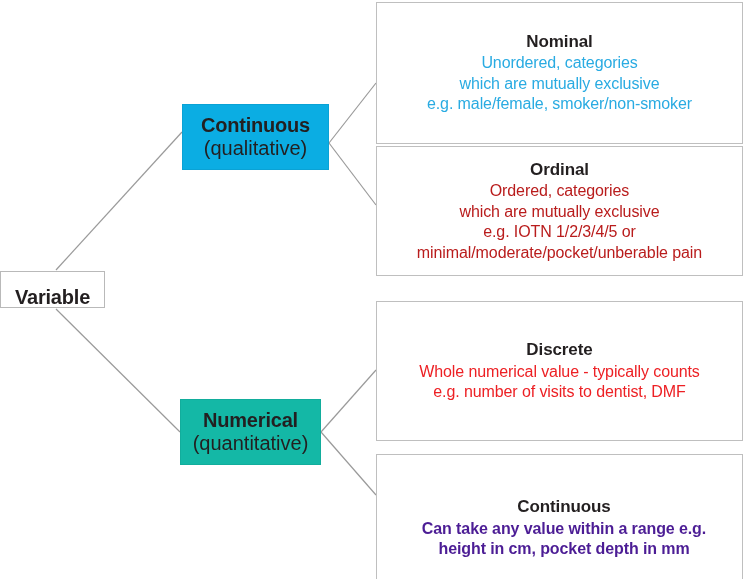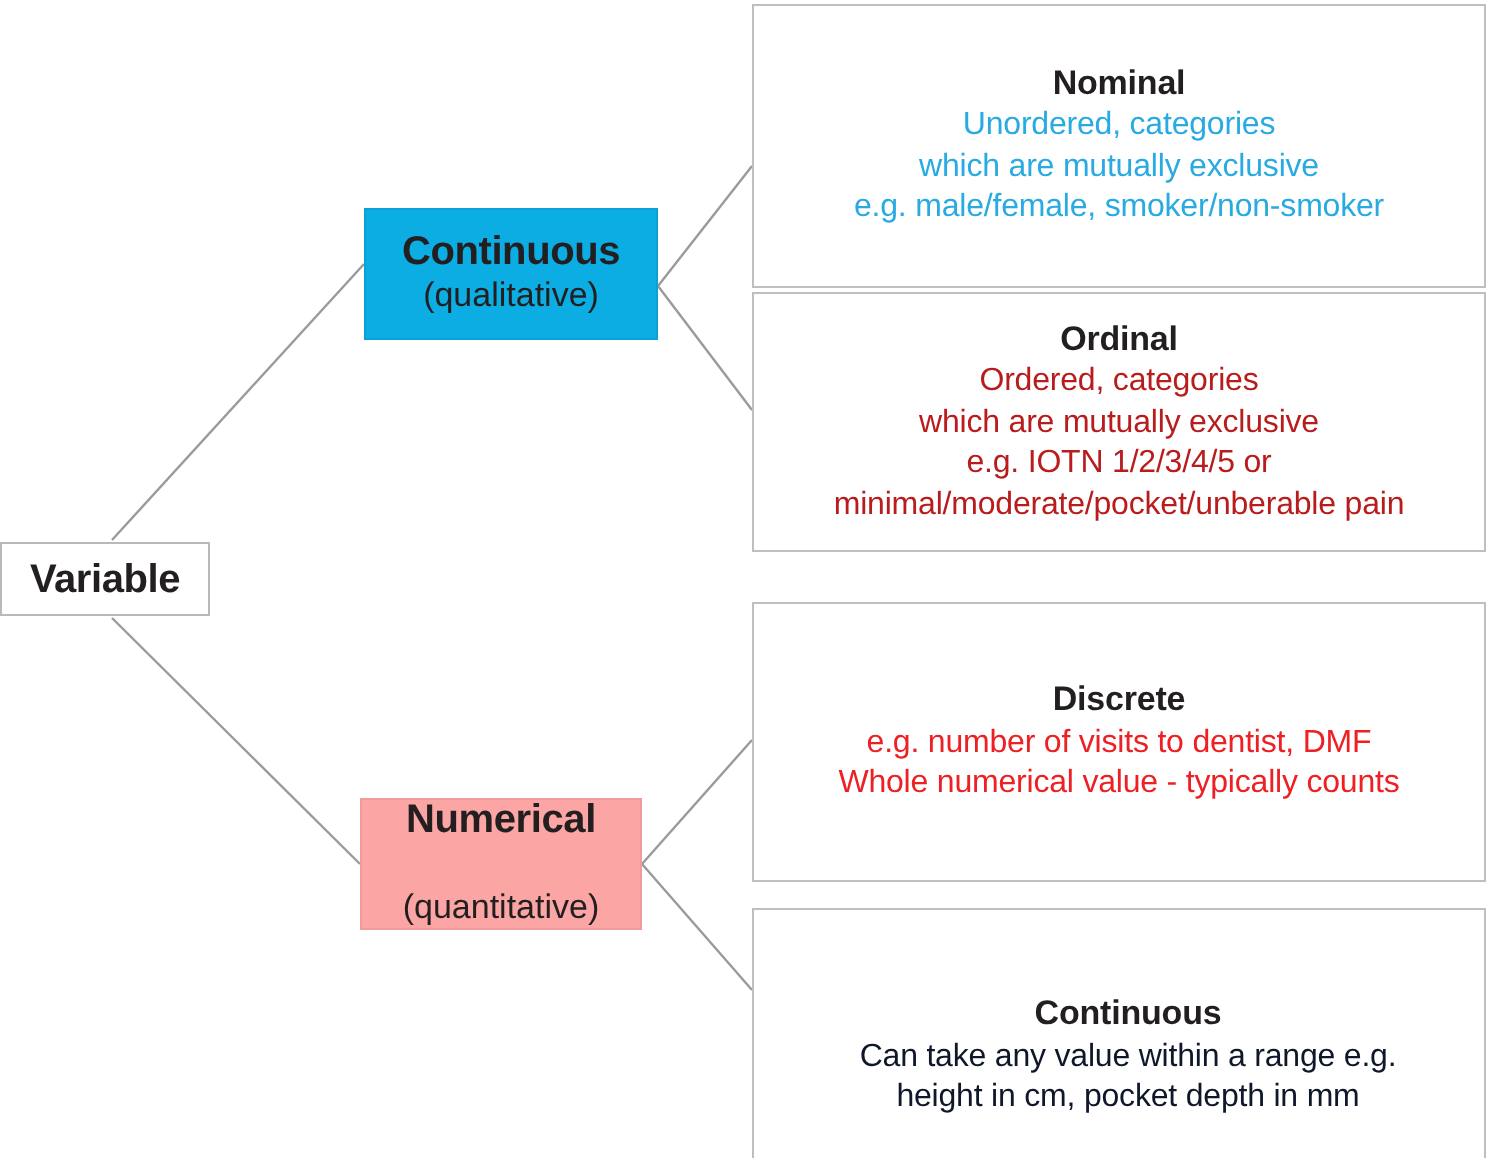--- a/index.html
+++ b/index.html
@@ -40,20 +40,21 @@
   }
 
   
   .node-root {
     border: 1px solid #b9b9b9;
     background: #ffffff;
     left: 0px;
     top: 271px;
     width: 105px;
     height: 37px;
+    justify-content: flex-end;
   }
   .node-root .node-title {
     font-size: 20px;
     font-weight: bold;
     color: #231f20;
     letter-spacing: -0.2px;
     line-height: 1;
   }
 
   
@@ -61,21 +62,21 @@
     border: 1px solid rgba(0,0,0,0.06);
   }
   .node-branch .node-title {
     font-size: 20px;
     font-weight: bold;
     color: #231f20;
     line-height: 1.05;
     letter-spacing: -0.2px;
   }
   .node-branch .node-sub {
-    font-size: 17px;
+    font-size: 20px;
     font-weight: normal;
     color: #231f20;
     line-height: 1.15;
     margin-top: 1px;
   }
   .node-categorical {
     left: 182px;
     top: 104px;
     width: 147px;
     height: 66px;
@@ -133,21 +134,21 @@
 
   <div class="node node-root">
     <div class="node-title">Variable</div>
   </div>
 
   <div class="node node-branch node-categorical" style="background: rgb(11, 173, 227);">
     <div class="node-title">Continuous</div>
     <div class="node-sub">(qualitative)</div>
   </div>
 
-  <div class="node node-branch node-numerical" style="background: #fca5a5; justify-content: space-between;">
+  <div class="node node-branch node-numerical" style="background: #14b8a6;">
     <div class="node-title">Numerical</div>
     <div class="node-sub">(quantitative)</div>
   </div>
 
   <div class="node node-leaf leaf-nominal">
     <div class="node-title">Nominal</div>
     <div class="node-body" style="color: rgb(41, 171, 226);">
         <div>Unordered, categories</div>
         <div>which are mutually exclusive</div>
         <div>e.g. male/female, smoker/non-smoker</div>
@@ -160,26 +161,26 @@
         <div>Ordered, categories</div>
         <div>which are mutually exclusive</div>
         <div>e.g. IOTN 1/2/3/4/5 or</div>
         <div>minimal/moderate/pocket/unberable pain</div>
       </div>
   </div>
 
   <div class="node node-leaf leaf-discrete">
     <div class="node-title">Discrete</div>
     <div class="node-body" style="color: rgb(237, 32, 36);">
+        <div>Whole numerical value - typically counts</div>
         <div>e.g. number of visits to dentist, DMF</div>
-        <div>Whole numerical value - typically counts</div>
       </div>
   </div>
 
   <div class="node node-leaf leaf-continuous">
     <div class="node-title">Continuous</div>
-    <div class="node-body" style="color: #0f172a;">
+    <div class="node-body" style="color: #4c1d95; font-weight: bold;">
         <div>Can take any value within a range e.g.</div>
         <div>height in cm, pocket depth in mm</div>
       </div>
   </div>
 
 </div>
 
 </body></html>

